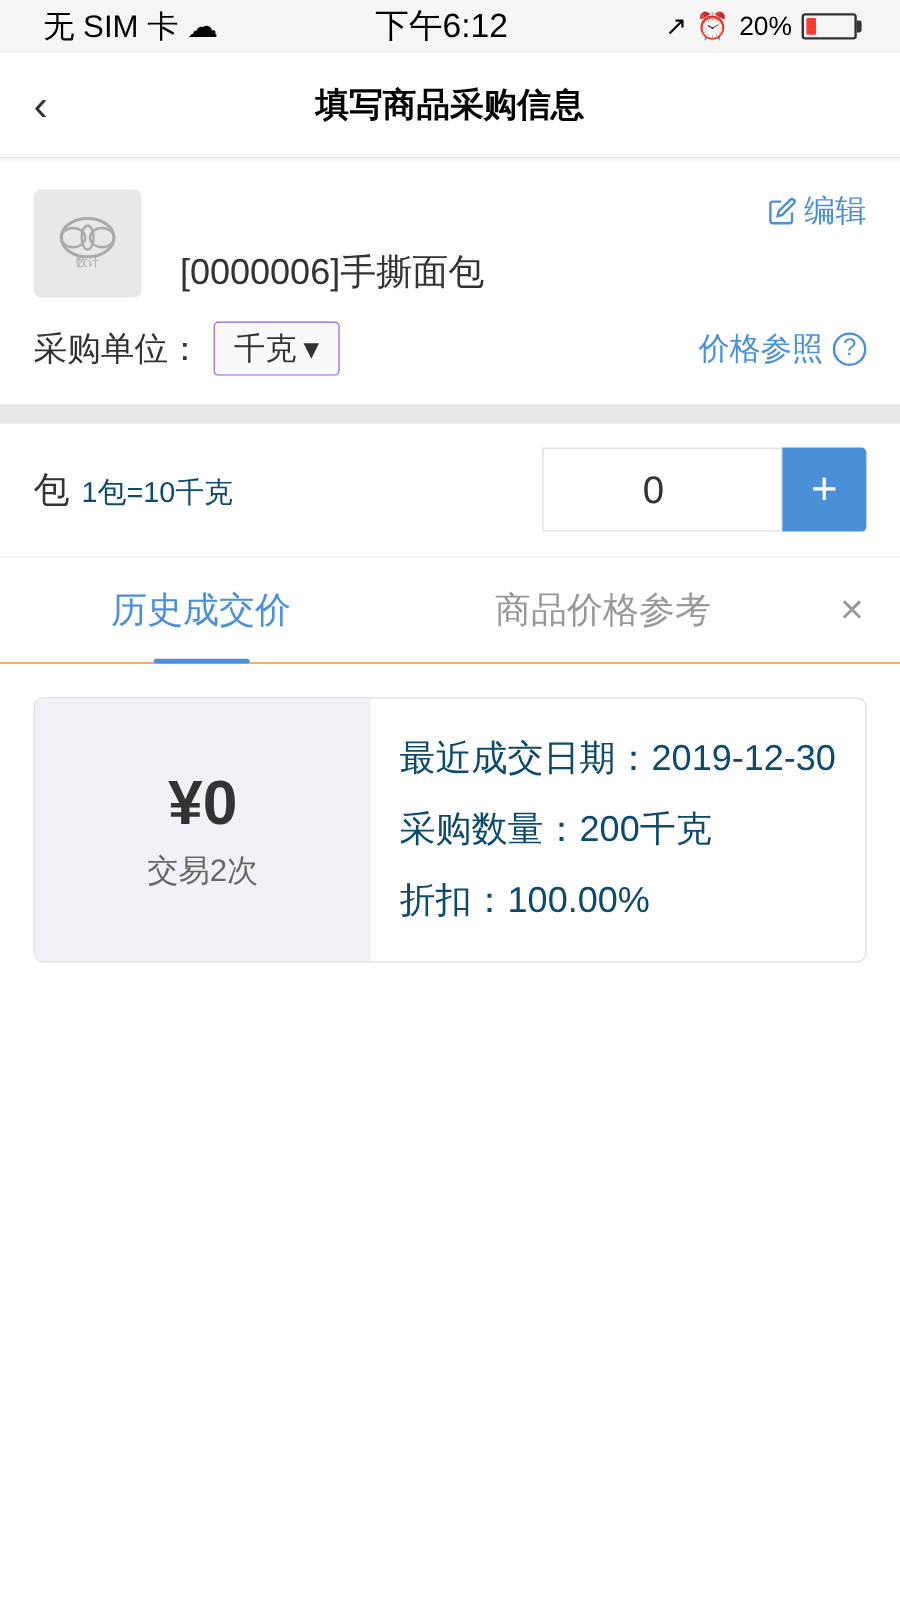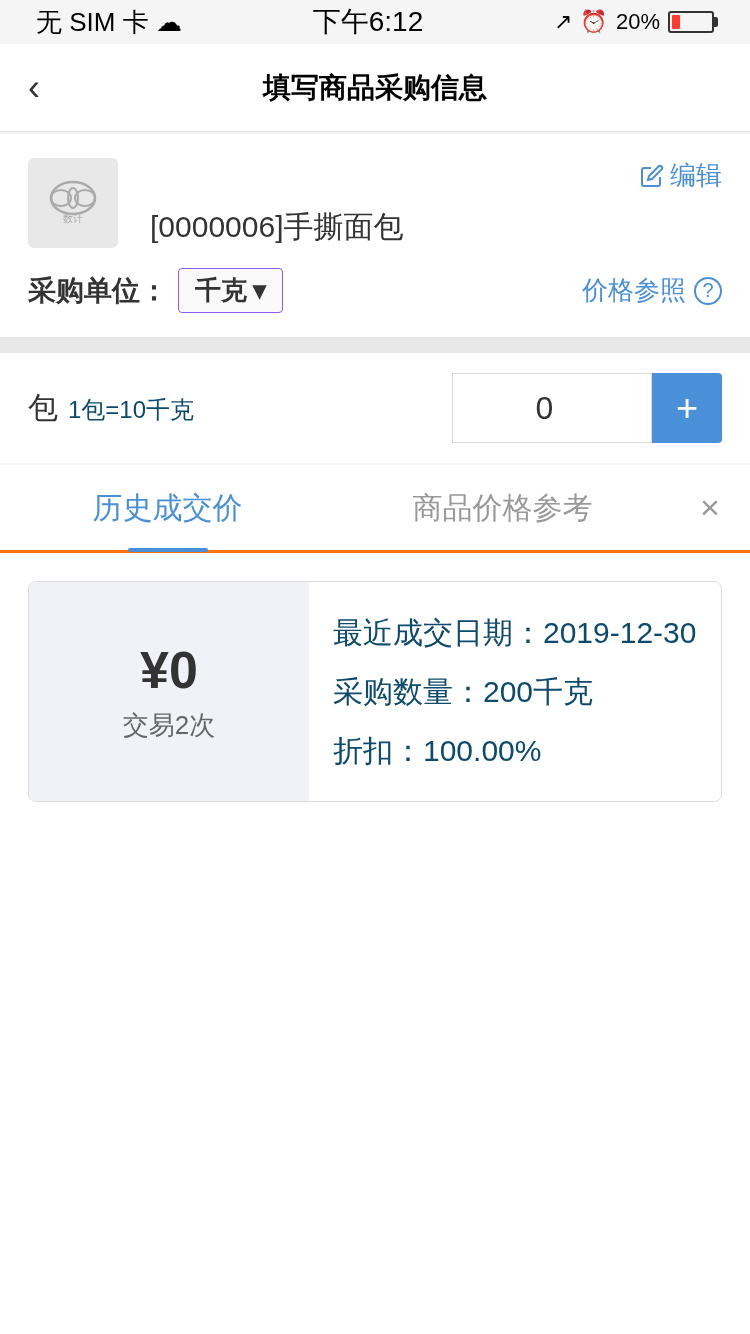--- a/index.html
+++ b/index.html
@@ -144,21 +144,20 @@
       align-items: center;
       justify-content: space-between;
       margin-top: 20px;
     }
     .purchase-unit {
       display: flex;
       align-items: center;
       gap: 10px;
       font-size: 28px;
       color: #333;
-      font-weight: bold;
     }
     .unit-select {
       border: 1px solid #8b5cf6;
       border-radius: 4px;
       padding: 4px 16px;
       font-size: 26px;
       color: #333;
       background: #f9f9f9;
       display: flex;
       align-items: center;
@@ -246,21 +245,21 @@
 
     
     .tabs-panel {
       width: 750px;
       background: #fff;
       margin-top: 2px;
     }
     .tabs-header {
       display: flex;
       align-items: center;
-      border-bottom: 3px solid #f97316;
+      border-bottom: 1px solid #f97316;
       position: relative;
       height: 88px;
     }
     .tab-item {
       flex: 1;
       text-align: center;
       font-size: 30px;
       color: #999;
       cursor: pointer;
       height: 88px;

